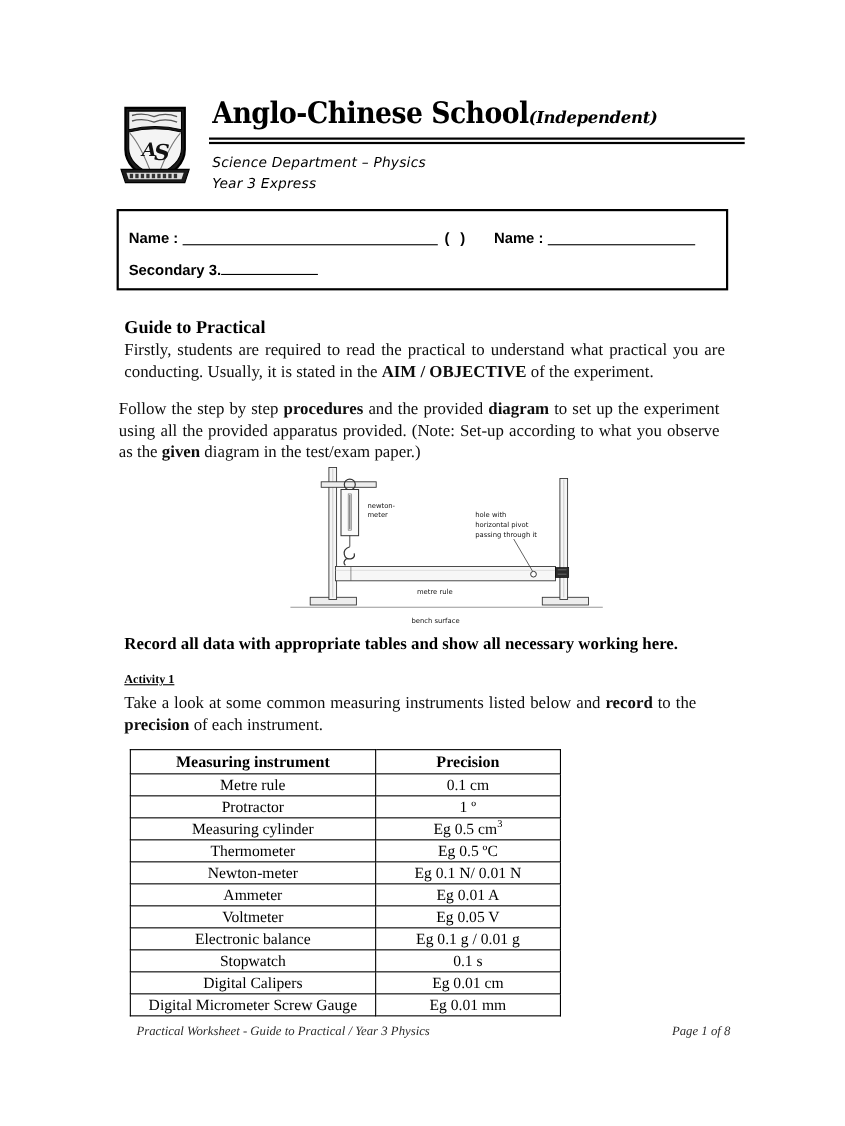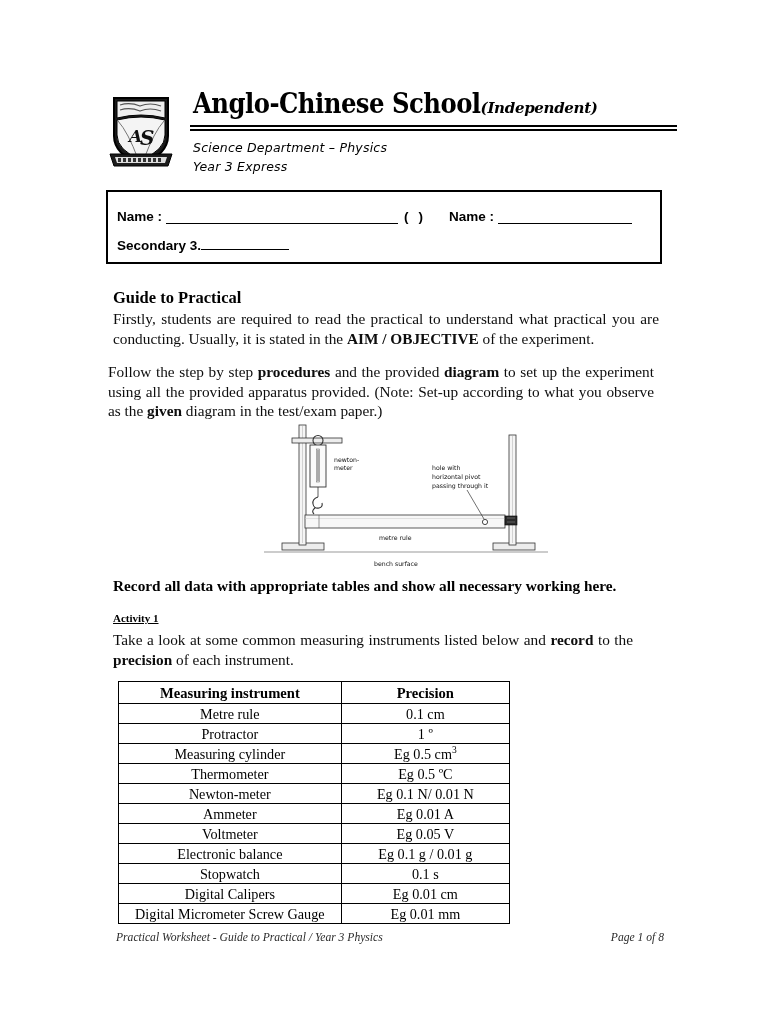--- a/index.html
+++ b/index.html
@@ -97,21 +97,21 @@
     font-family: "Liberation Sans", sans-serif;
     font-weight: 700;
     font-size: 13.5px;
   }
   .nb-row1 {
     position: absolute;
     left: 9px;
     top: 17px;
     white-space: nowrap;
     display: flex;
-    align-items: flex-end;
+    align-items: flex-start;
   }
   .nb-row2 {
     position: absolute;
     left: 9px;
     top: 44px;
     white-space: nowrap;
     display: flex;
     align-items: baseline;
   }
   .rule-u {
@@ -208,21 +208,21 @@
     position: absolute;
     left: 108px;
     top: 931px;
     width: 556px;
     height: 16px;
     font-family: "Liberation Serif", serif;
     font-style: italic;
     font-size: 11.6px;
     color: #2a2a2a;
   }
-  .footer .fl { position: absolute; left: 8px; top: 0; white-space: nowrap; }
+  .footer .fl { position: absolute; left: 16px; top: 0; white-space: nowrap; }
   .footer .fr { position: absolute; right: 0; top: 0; white-space: nowrap; }
 </style>
 </head>
 <body>
 
 <div class="page">
 
   <div class="header">
 
     <div class="crest">

